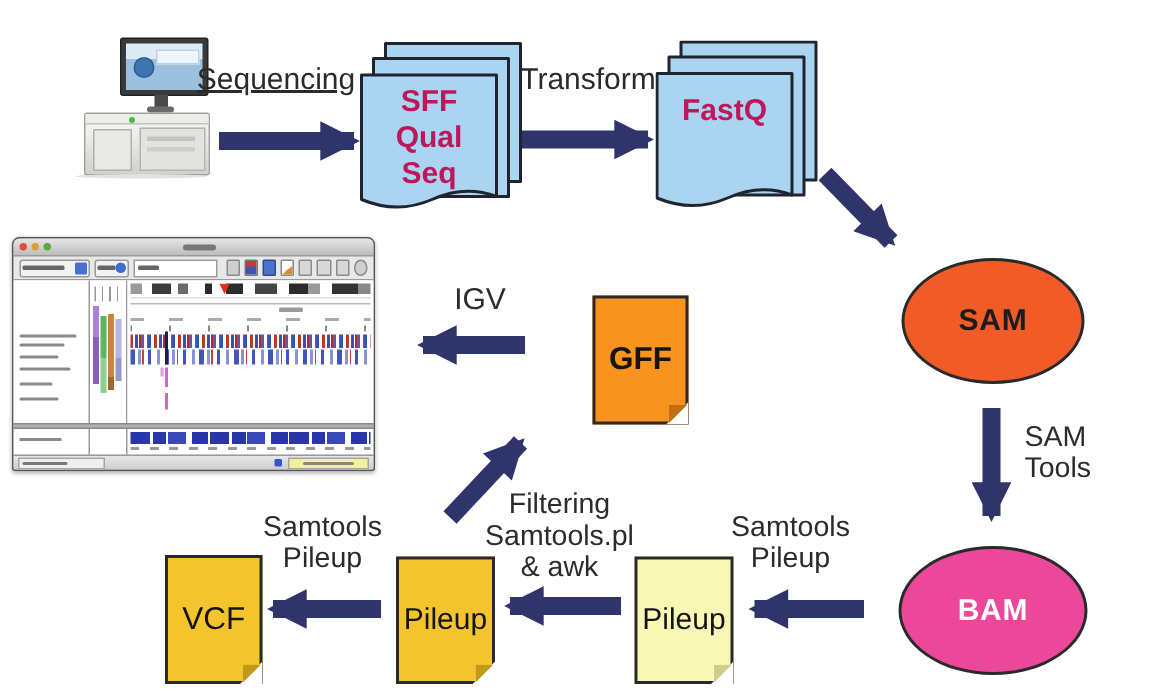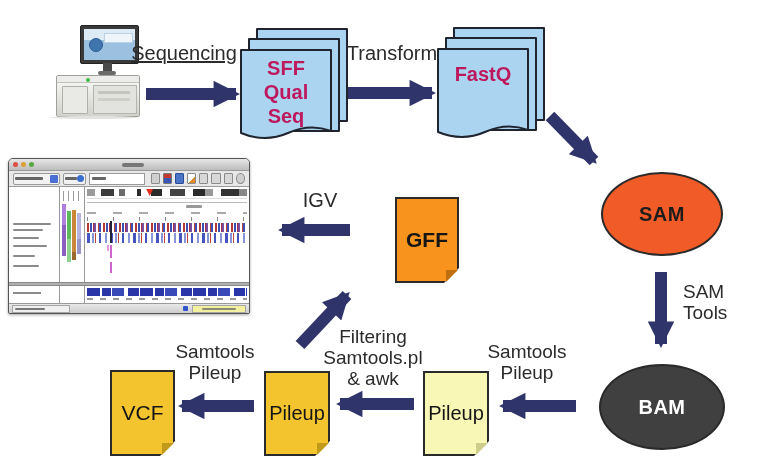--- a/index.html
+++ b/index.html
@@ -23,21 +23,21 @@
   .stack path,.stack rect{fill:#aad4f0;stroke:#20242e;stroke-width:2;stroke-linejoin:round;}
   .stack-text{position:absolute;z-index:5;font-weight:bold;font-size:20px;color:#be185d;text-align:center;}
   .stack-text span{display:block;line-height:24px;}
   
   .ellipse{
     position:absolute;border-radius:50%;border:2px solid #2a2a2a;z-index:3;
     display:flex;align-items:center;justify-content:center;
     font-weight:bold;font-size:20px;letter-spacing:.5px;
   }
   .ellipse.sam{background:#f15b27;color:#1c1c1c;}
-  .ellipse.bam{background:#404040;color:#ffffff;}
+  .ellipse.bam{background:#ec4899;color:#ffffff;}
   
   .paper{
     position:absolute;z-index:3;border:2px solid #2a2a2a;background:var(--fill);
     display:flex;align-items:center;justify-content:center;
     font-size:20px;color:#151515;
   }
   .paper .cut{position:absolute;right:-2px;bottom:-2px;width:15px;height:15px;background:#ffffff;
     clip-path:polygon(100% 0,100% 100%,0 100%);}
   .paper .fold{position:absolute;right:-2px;bottom:-2px;width:13px;height:13px;background:var(--fold);
     clip-path:polygon(0 0,92% 0,0 92%);border:0;}

